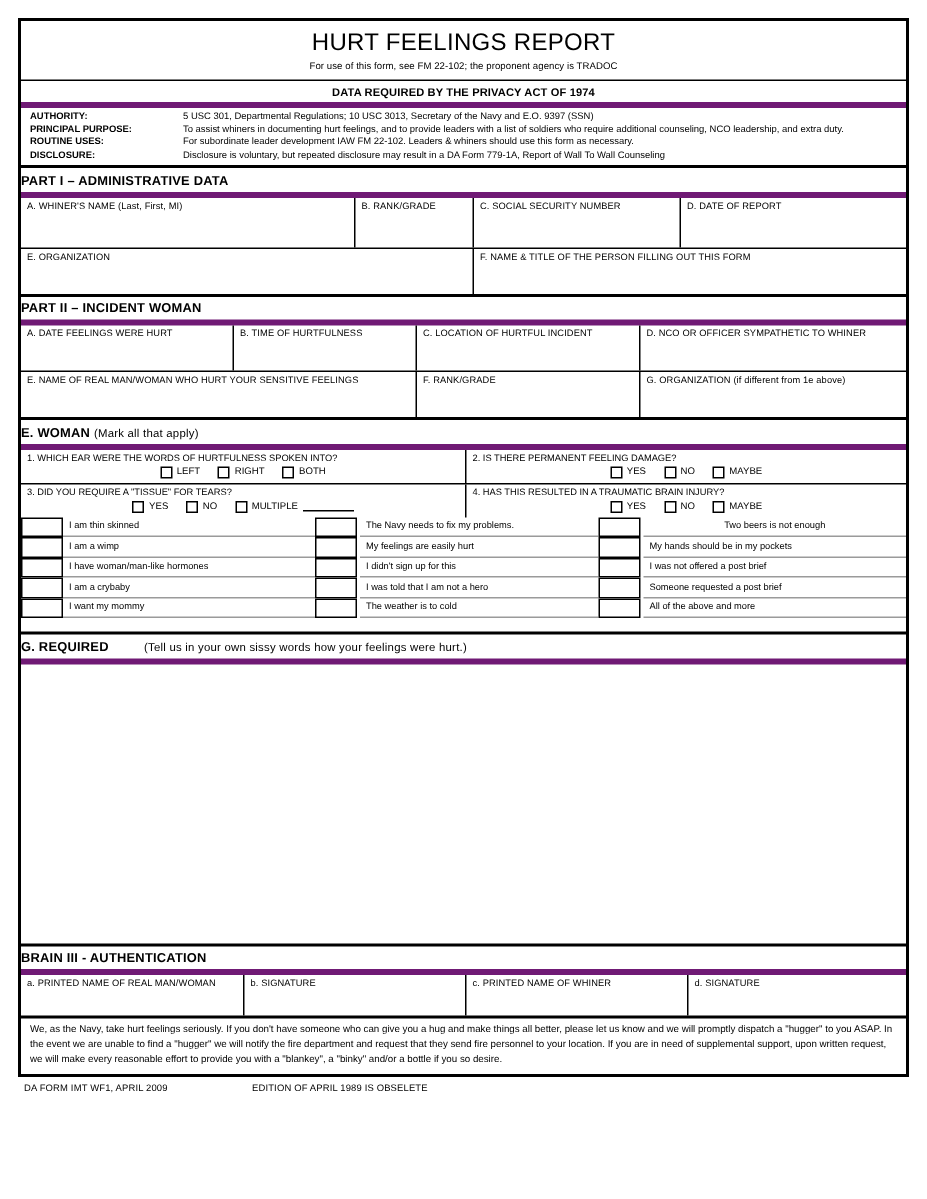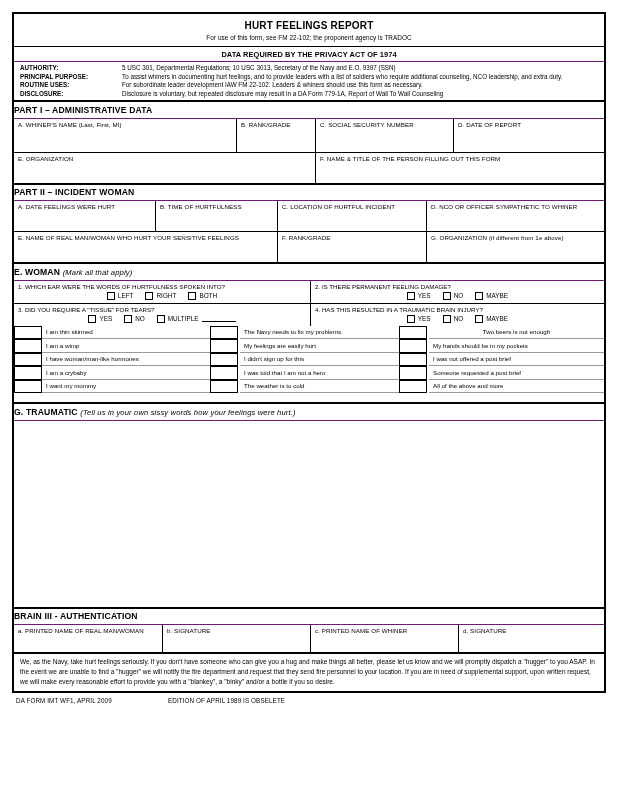--- a/index.html
+++ b/index.html
@@ -34,31 +34,31 @@
   .cell {
     box-sizing: border-box;
     position: relative;
     padding: 2px 4px;
     font-size: 6.2px;
     line-height: 1.25;
     letter-spacing: 0.1px;
   }
   .bl { border-left: 1px solid #000; }
   .bt { border-top: 1px solid #000; }
-  .bb { border-bottom: 1px solid #701a75; }
+  .bb { border-bottom: 4px solid #701a75; }
   .bt2 { border-top: 2px solid #000; }
 
   
   .title-block {
     text-align: center;
     padding: 6px 0 5px 0;
   }
   .form-title {
-    font-size: 10px;
-    font-weight: bold;
+    font-size: 16px;
+    font-weight: normal;
     letter-spacing: 0.2px;
   }
   .form-subtitle {
     font-size: 6.4px;
     margin-top: 3px;
     letter-spacing: 0.05px;
   }
 
   .band {
     text-align: center;
@@ -91,21 +91,20 @@
 
   
   .section-band {
     font-size: 8.6px;
     font-weight: bold;
     padding: 2.5px 0 3px 0;
     letter-spacing: 0.15px;
   }
   .section-band .hint {
     font-weight: bold;
-    font-style: italic;
     font-size: 7.6px;
   }
 
   .fieldlabel {
     font-size: 6.2px;
     letter-spacing: 0.08px;
   }
 
   
   .inj-q { font-size: 6.2px; padding: 2px 4px 0 4px; }
@@ -385,22 +384,22 @@
         <div class="rlabel center">Two  beers is not enough</div>
         <div class="rlabel">My hands should be in my pockets</div>
         <div class="rlabel">I was not offered a post brief</div>
         <div class="rlabel">Someone requested a post brief</div>
         <div class="rlabel">All of the above and more</div>
       </div>
     </div>
     <div class="reason-pad"></div>
 
     <div class="section-band bt2 bb">
-      <span>G. TRAUMATIC</span>
-      <span class="hint" style="font-weight:normal;">(Tell us in your own sissy words how your feelings were hurt.)</span>
+      <span>G. REQUIRED</span>
+      <span class="hint" style="font-weight:normal;margin-left:21px;">(Tell us in your own sissy words how your feelings were hurt.)</span>
     </div>
     <div class="narrative-body"></div>
 
     <div class="section-band bt2 bb">BRAIN III - AUTHENTICATION</div>
 
     <div class="row">
       <div class="cell" style="width:148px;flex:0 0 148px;height:27px;">
         <span class="fieldlabel">a. PRINTED NAME OF REAL MAN/WOMAN</span>
       </div>
       <div class="cell bl" style="width:148px;flex:0 0 148px;height:27px;">

